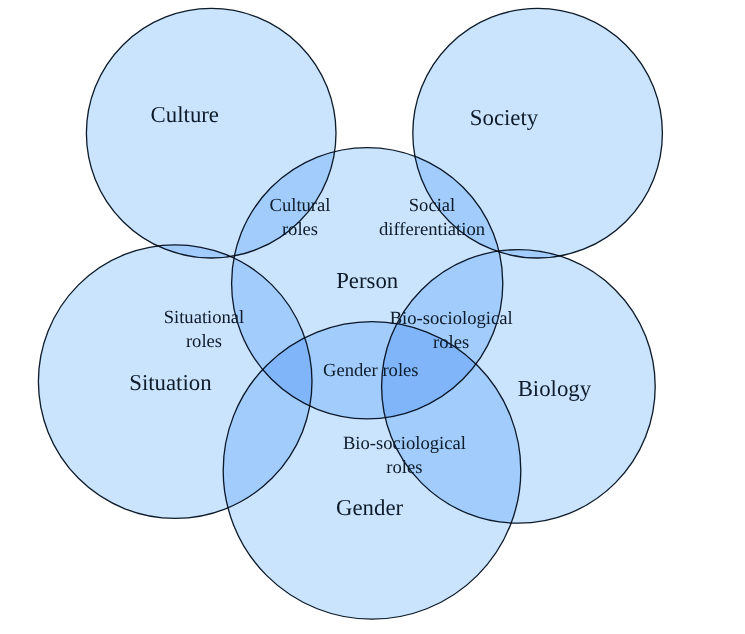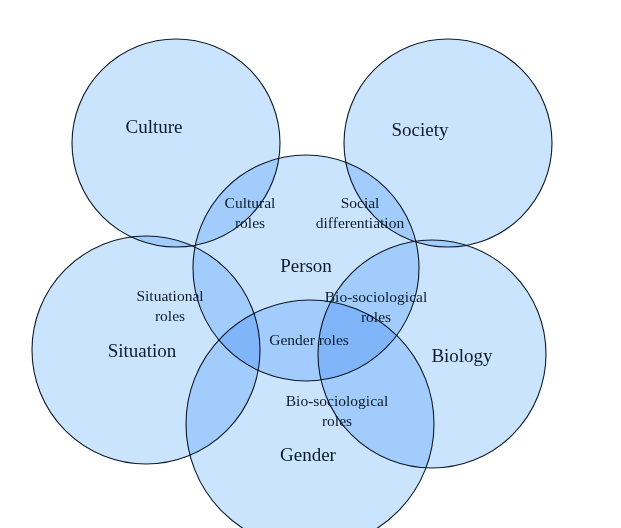--- a/index.html
+++ b/index.html
@@ -11,21 +11,20 @@
     width: 621px;
     height: 528px;
     font-family: "Liberation Serif", "DejaVu Serif", serif;
     overflow: hidden;
   }
   #diagram-root {
     position: relative;
     width: 621px;
     height: 384px;
     background: #ffffff;
-    margin-top: 32px;
   }
   svg#venn {
     display: block;
     width: 621px;
     height: 528px;
   }
   .venn-circle {
     mix-blend-mode: multiply;
   }
   .venn-label {

